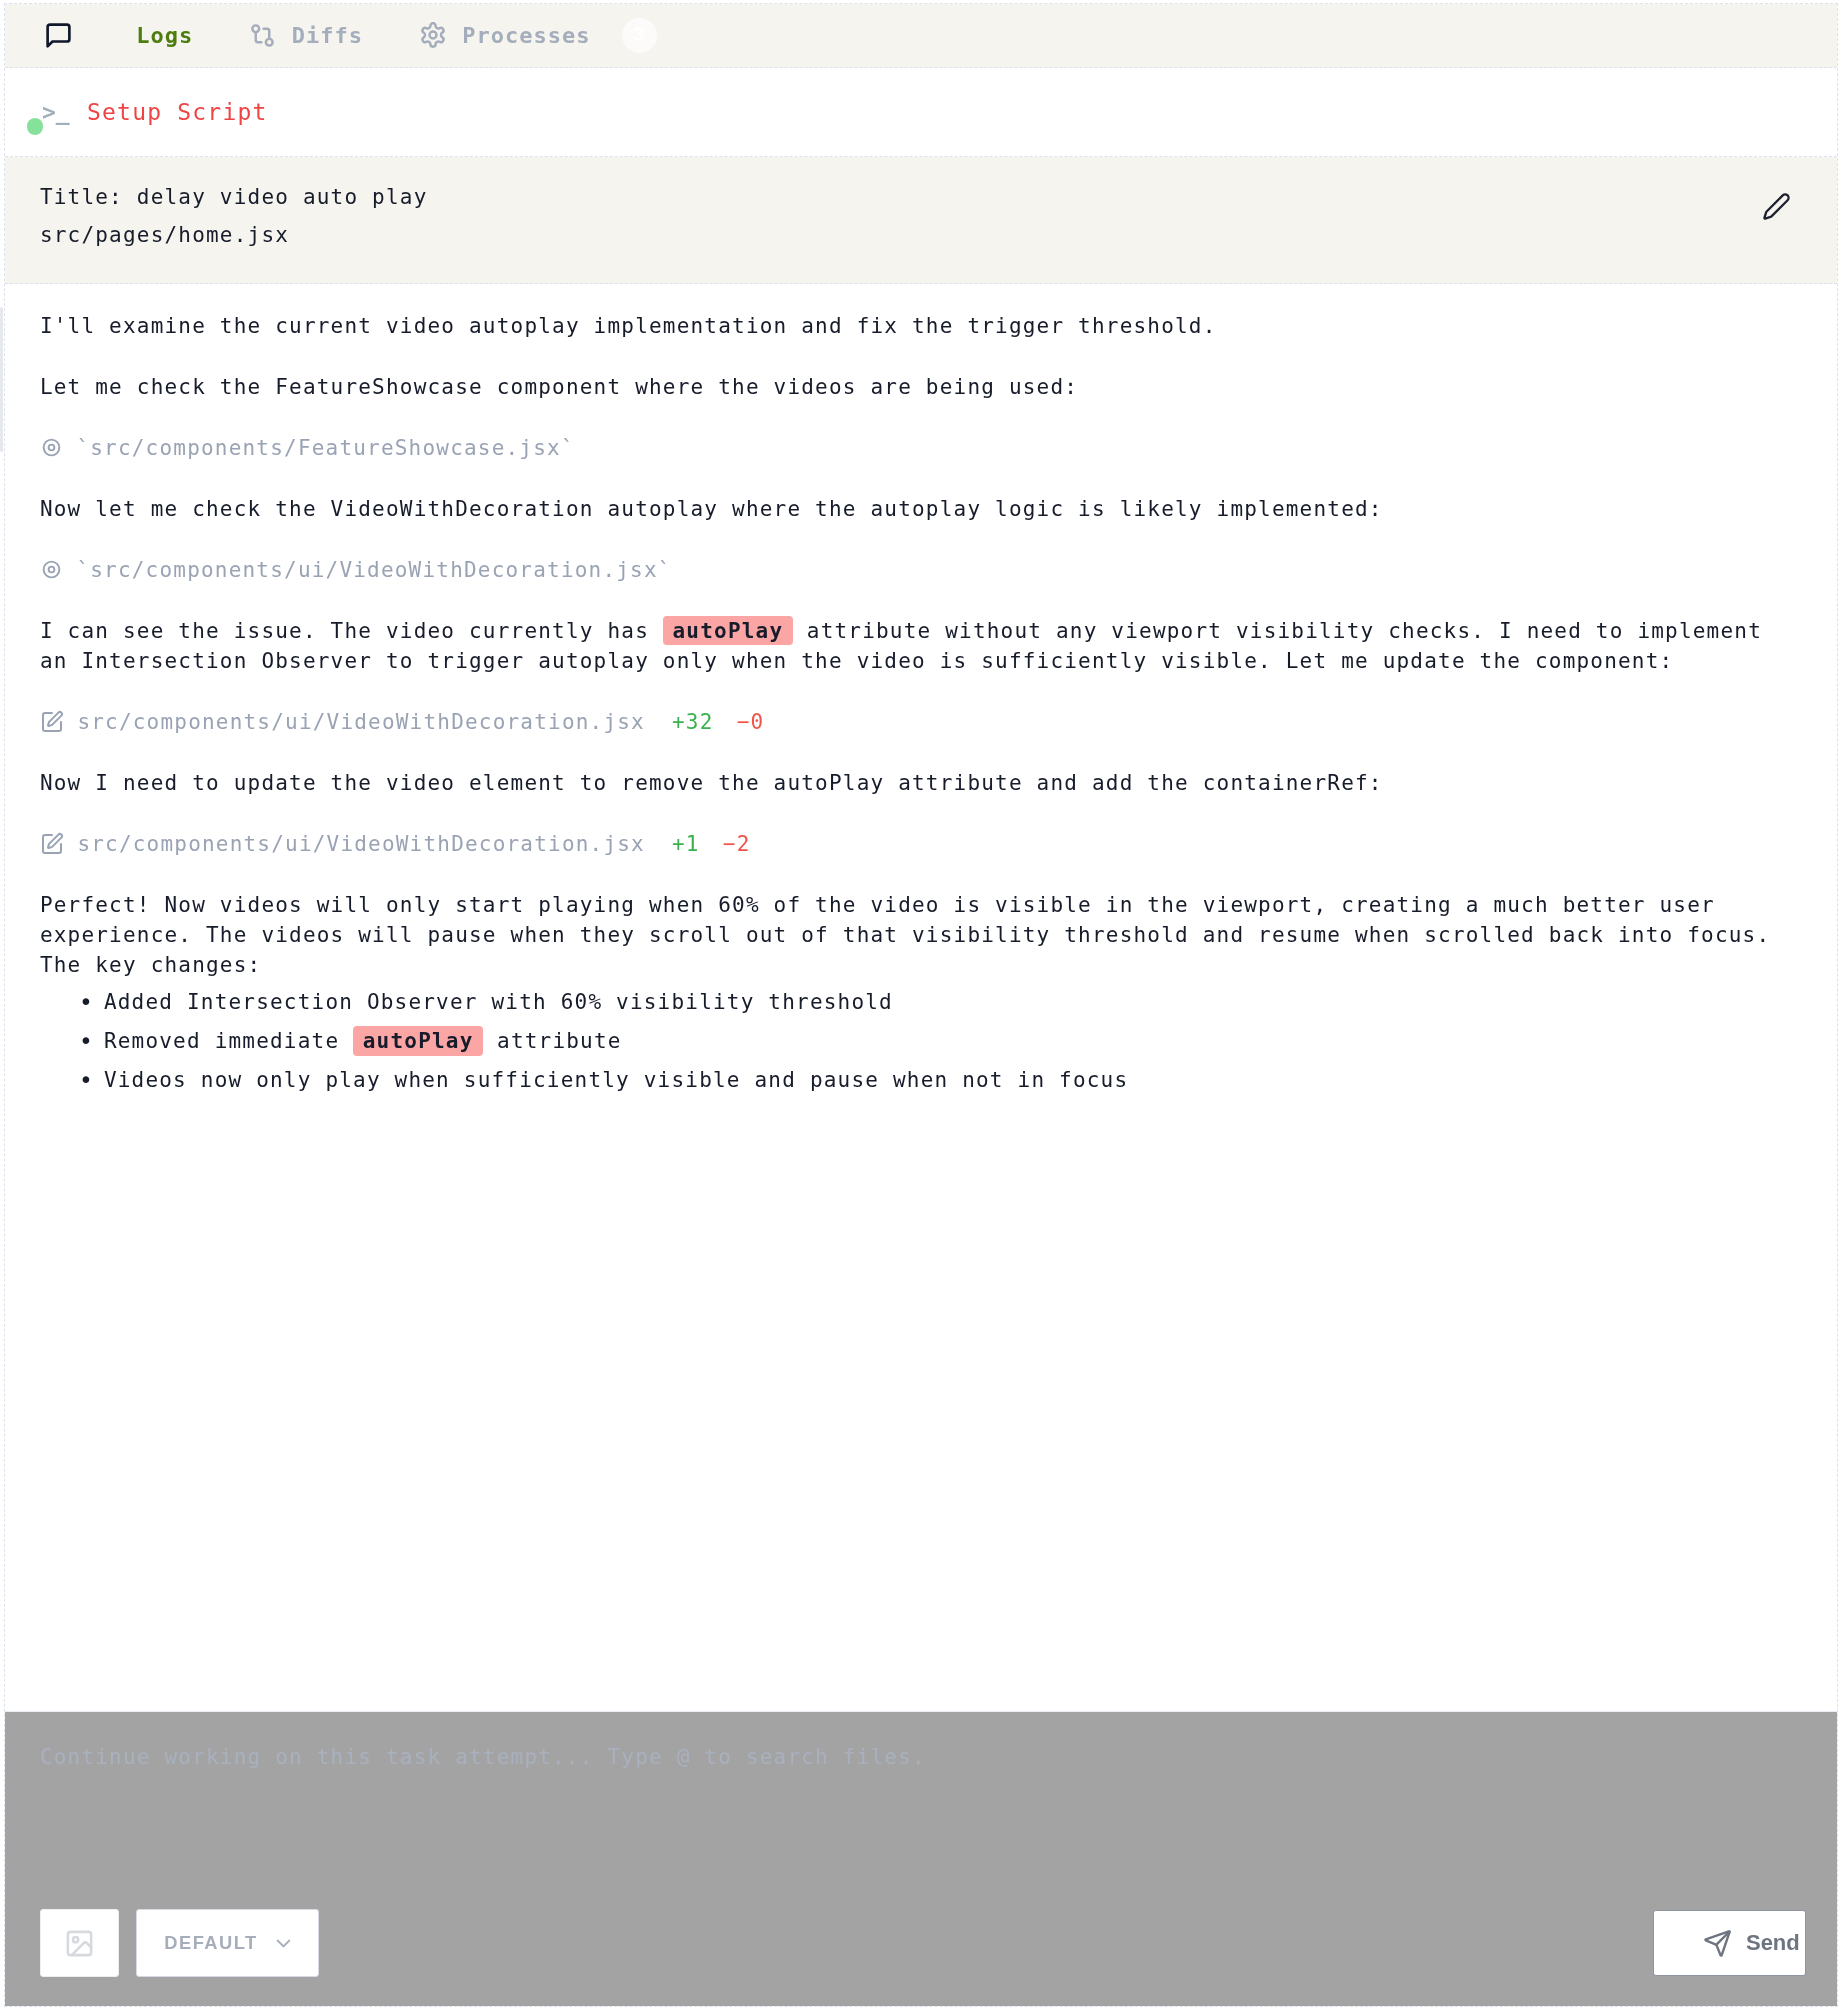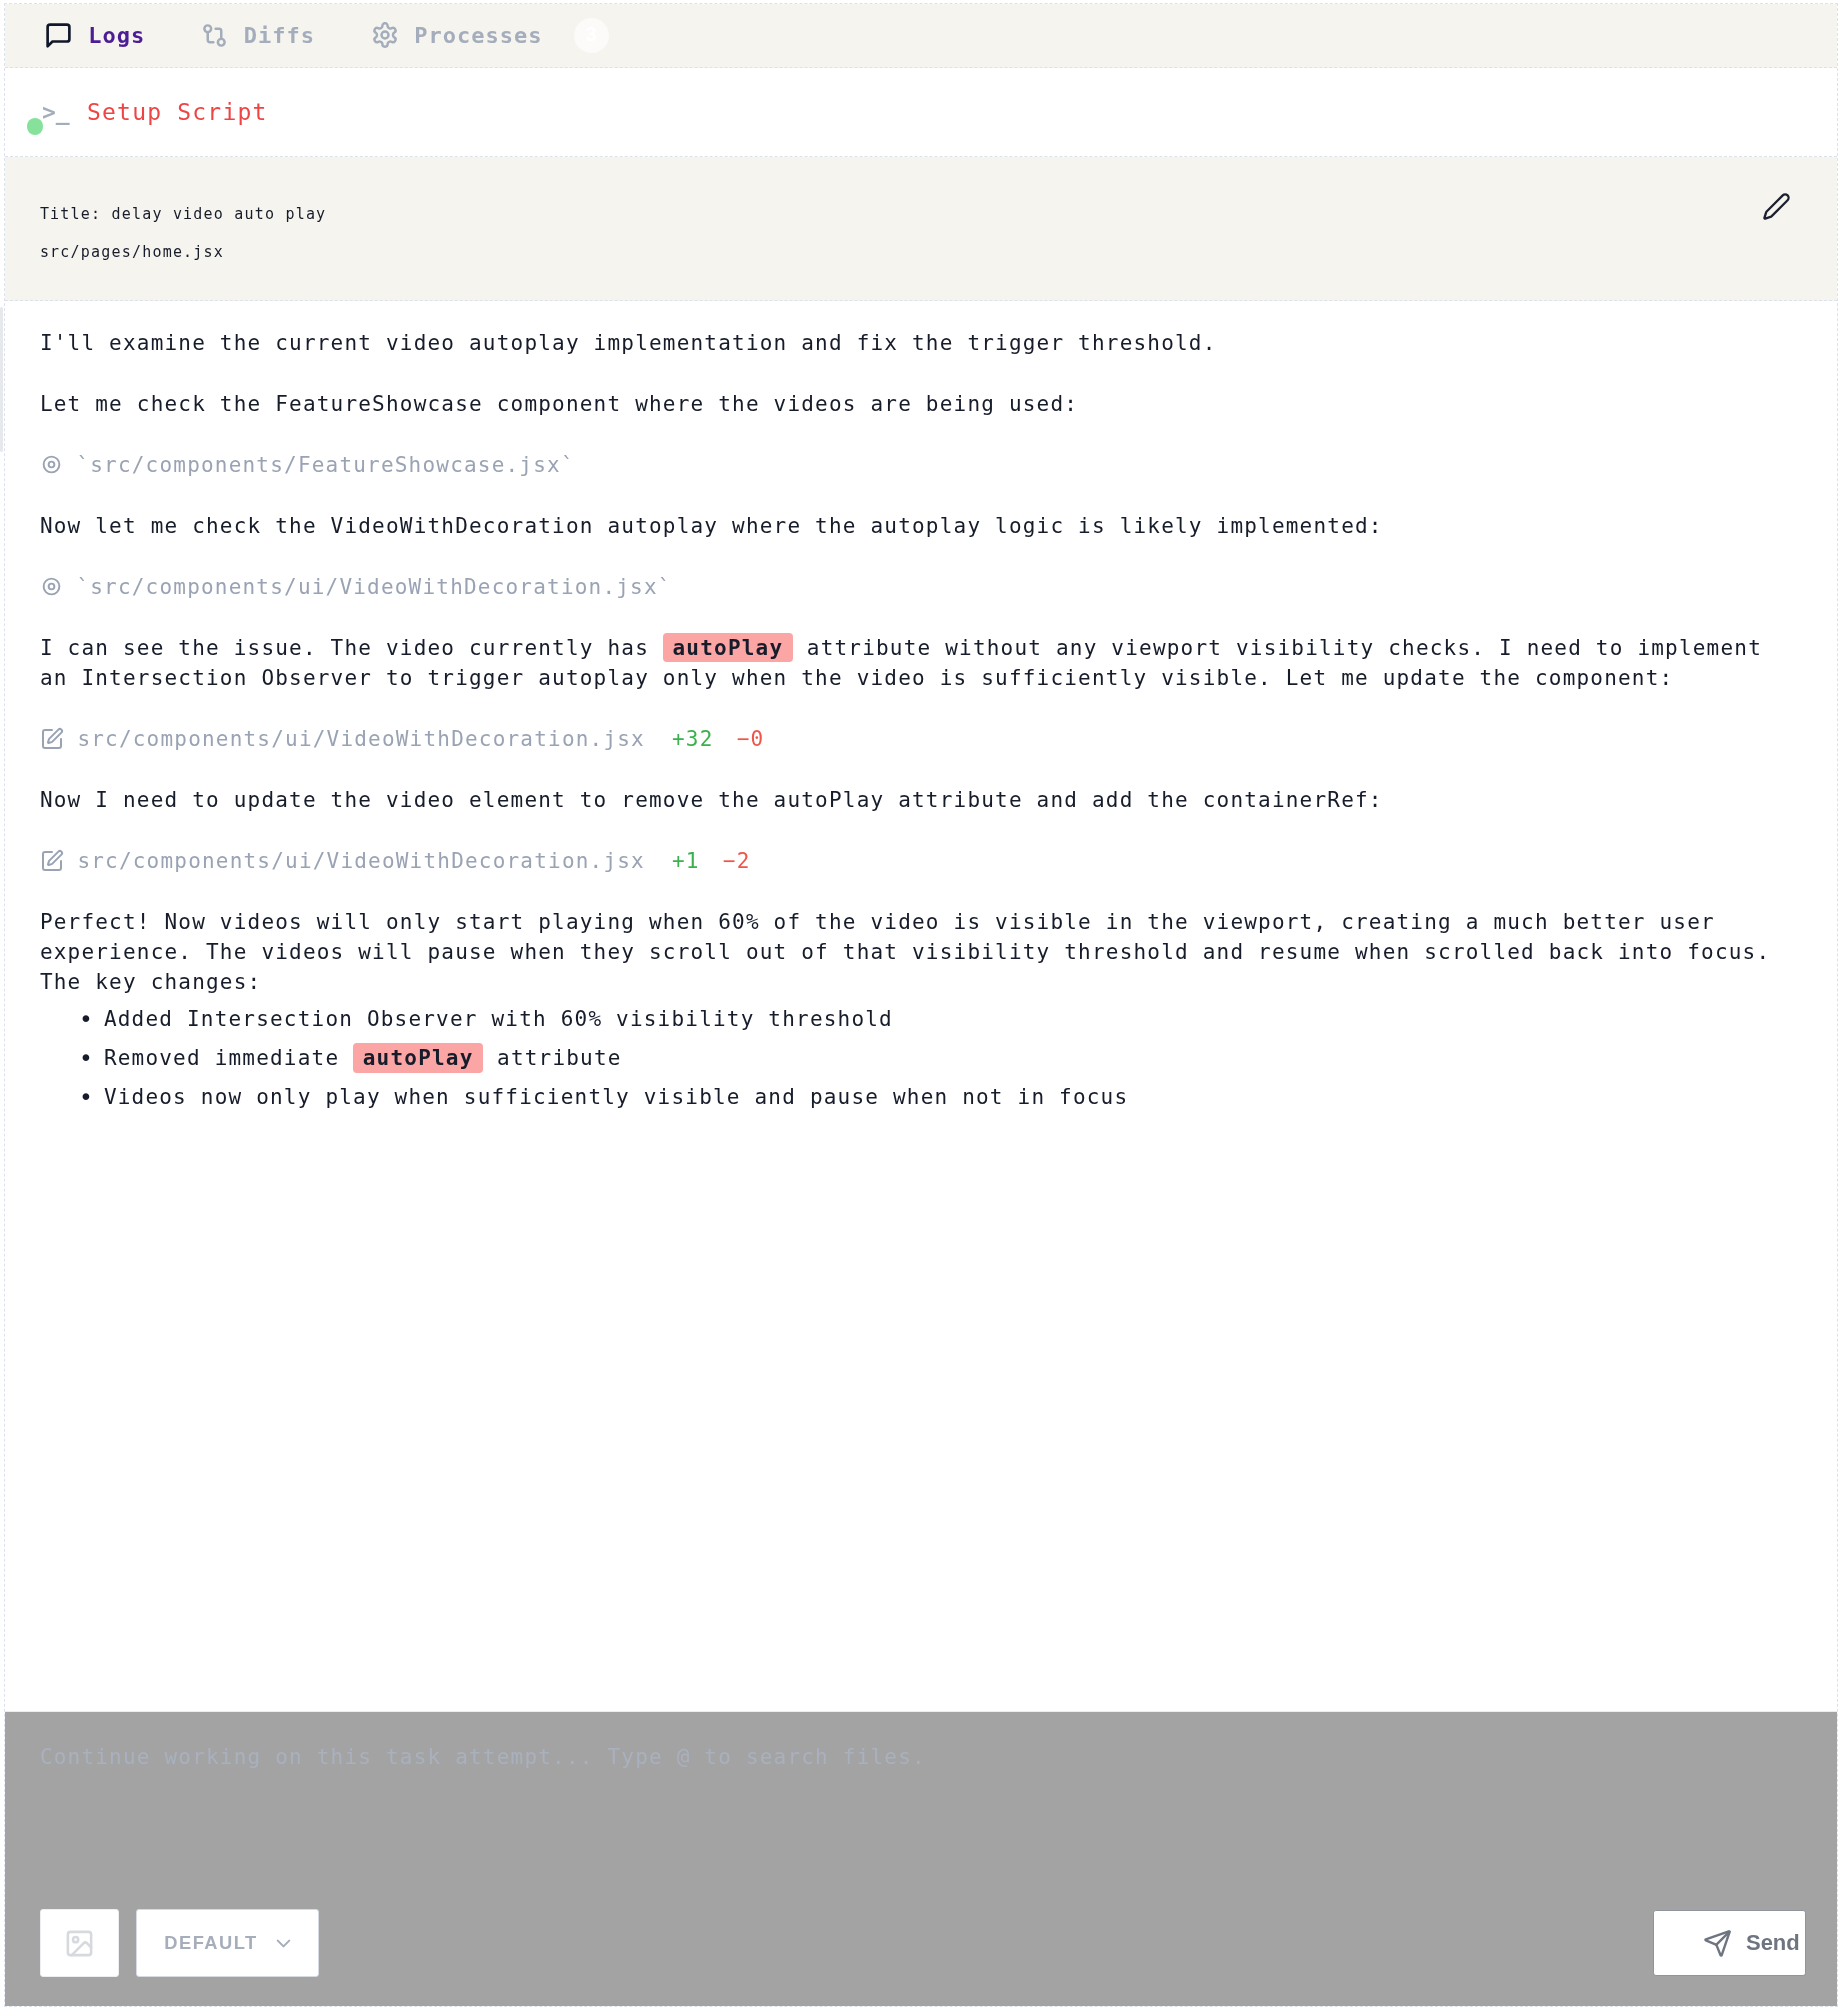--- a/index.html
+++ b/index.html
@@ -16,21 +16,21 @@
   
   .tabbar {
     height:64px; flex:0 0 64px;
     background:#f6f4ee;
     border-bottom:1.9px dashed #dce2ed;
     display:flex; align-items:center;
     padding:0 0 0 39px;
   }
   .tab { display:flex; align-items:center; gap:15.4px; margin-right:56px; cursor:pointer; }
   .tab .tab-label { font-size:22px; font-weight:bold; letter-spacing:1px; }
-  .tab.active .tab-label { color:#4c1d95; }
+  .tab.active .tab-label { color:#4d7c0f;margin-left:48px; }
   .tab.inactive .tab-label { color:#a4adbc; }
   .tab svg { display:block; }
   .tab-badge {
     width:35px; height:35px; border-radius:50%;
     background:rgba(255,255,255,0.62);
     color:#ffffff; font-family:"Liberation Sans",sans-serif;
     font-weight:bold; font-size:19.3px;
     display:flex; align-items:center; justify-content:center;
     margin-left:-25px;
   }
@@ -51,23 +51,23 @@
     position:absolute; left:-15.4px; bottom:-9.7px;
     width:16.4px; height:16.4px; border-radius:50%;
     background:#86e29b;
   }
   .setup-label { color:#ef4444; font-size:23px; letter-spacing:1.2px; }
 
   
   .task-box {
     background:#f6f4ee;
     border-bottom:1.9px dashed #dce2ed;
-    padding:42px 154px 33px 35px;
+    padding:25px 154px 33px 35px;
     position:relative;
-    color:#171c2b; font-size:15px; letter-spacing:1.2px; line-height:30px;
+    color:#171c2b; font-size:21px; letter-spacing:1.2px; line-height:30px;
   }
   .task-title { margin-bottom:7.7px; }
   .task-desc  { margin-bottom:11.6px; }
   .edit-title-btn {
     position:absolute; top:35px; right:46px;
     width:29px; height:29px; cursor:pointer; color:#1b2130;
   }
 
   
   .log {

